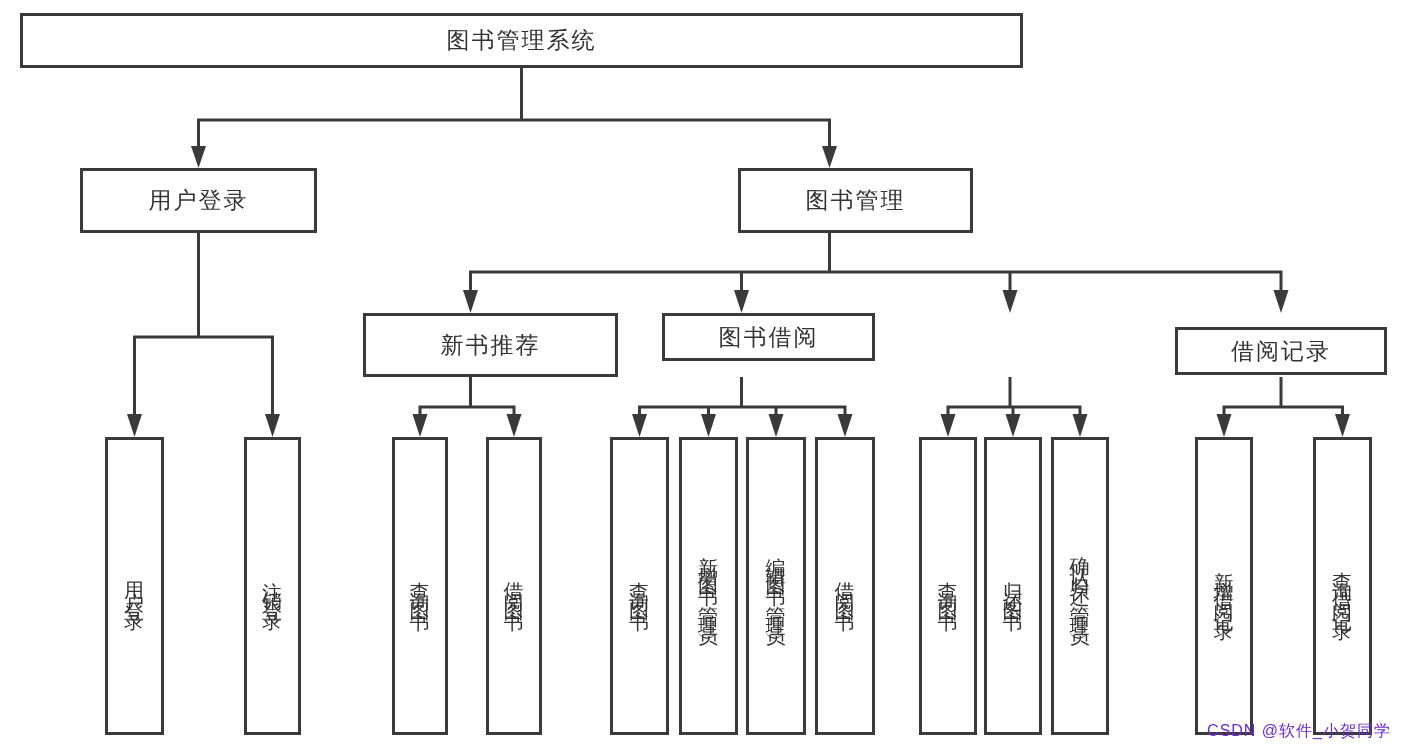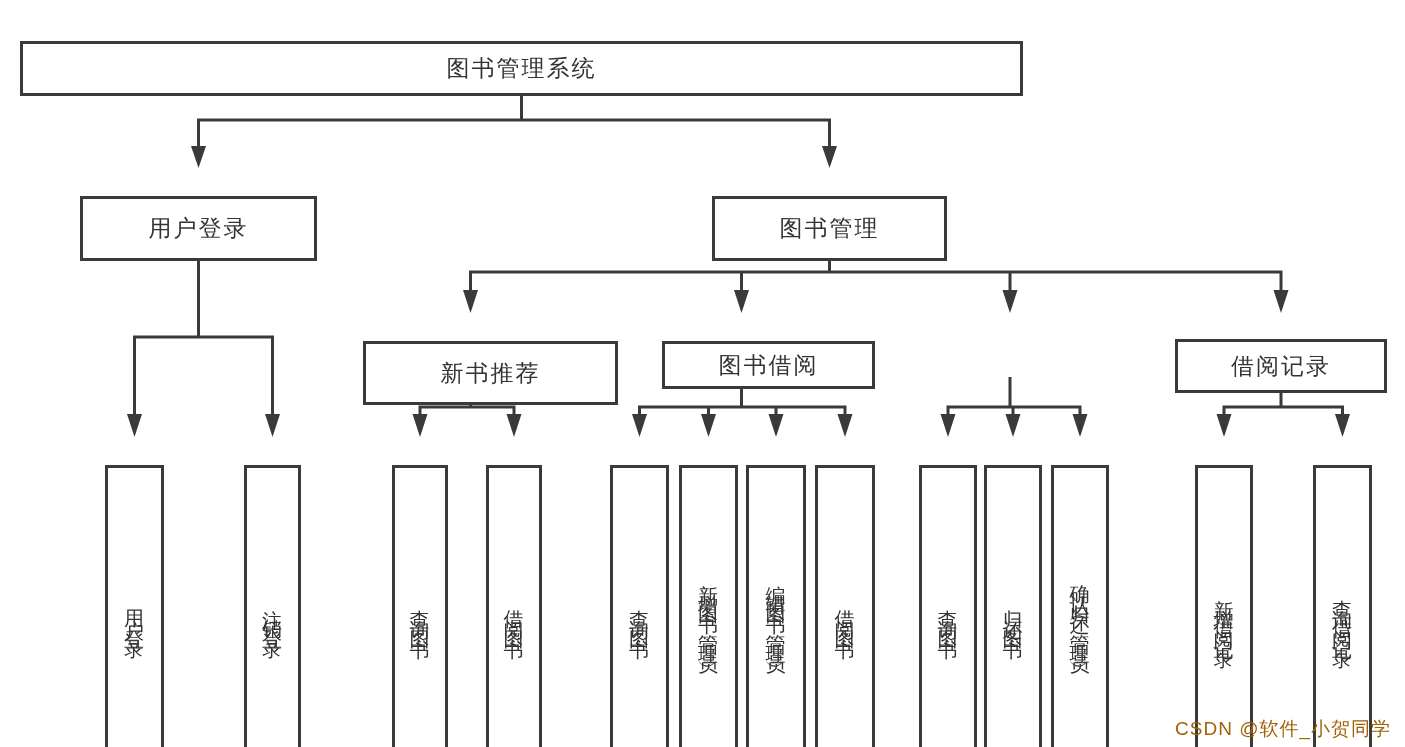--- a/index.html
+++ b/index.html
@@ -22,41 +22,40 @@
   }
   .node {
     position: absolute;
     background: #ffffff;
     border: 3px solid #3a3a3a;
     display: flex;
     align-items: center;
     justify-content: center;
     color: #333333;
     z-index: 2;
-    margin-top: 28px;
   }
   .node.h {
     font-size: 23px;
     letter-spacing: 2px;
   }
   .node.v span {
     writing-mode: vertical-rl;
     text-orientation: mixed;
     font-size: 20px;
     letter-spacing: 10px;
     line-height: 1;
     white-space: nowrap;
   }
   .watermark {
     position: absolute;
     right: 14px;
     bottom: 5px;
-    font-size: 19px;
+    font-size: 16px;
     letter-spacing: 1px;
-    color: #a16207;
+    color: #6d28d9;
     z-index: 5;
   }
 </style>
 </head>
 <body>
 
 <div class="canvas">
 
   <svg class="wires" viewBox="0 0 1405 747" xmlns="http://www.w3.org/2000/svg">
     <g stroke="#3a3a3a" stroke-width="3" fill="none">
@@ -98,31 +97,31 @@
     </g>
   </svg>
 
   <div class="node h" style="left:20px; top:13px; width:1003px; height:55px;">
     <span>图书管理系统</span>
   </div>
 
   <div class="node h" style="left:80px; top:168px; width:237px; height:65px;">
     <span>用户登录</span>
   </div>
-  <div class="node h" style="left:712px; top:168px; width:235px; height:65px;justify-content:center;">
+  <div class="node h" style="left:738px; top:168px; width:235px; height:65px;justify-content:center;">
     <span>图书管理</span>
   </div>
 
   <div class="node h" style="left:363px; top:313px; width:255px; height:64px;">
     <span>新书推荐</span>
   </div>
   <div class="node h" style="left:662px; top:313px; width:213px; height:48px;">
     <span>图书借阅</span>
   </div>
-  <div class="node h" style="left:1175px; top:311px; width:212px; height:54px;text-align:right;">
+  <div class="node h" style="left:1175px; top:327px; width:212px; height:48px;text-align:right;">
     <span>借阅记录</span>
   </div>
 
   <div class="node v" style="left:105px; top:437px; width:59px; height:298px;">
     <span>用户登录</span>
   </div>
   <div class="node v" style="left:244px; top:437px; width:57px; height:298px;">
     <span>注销登录</span>
   </div>
 

